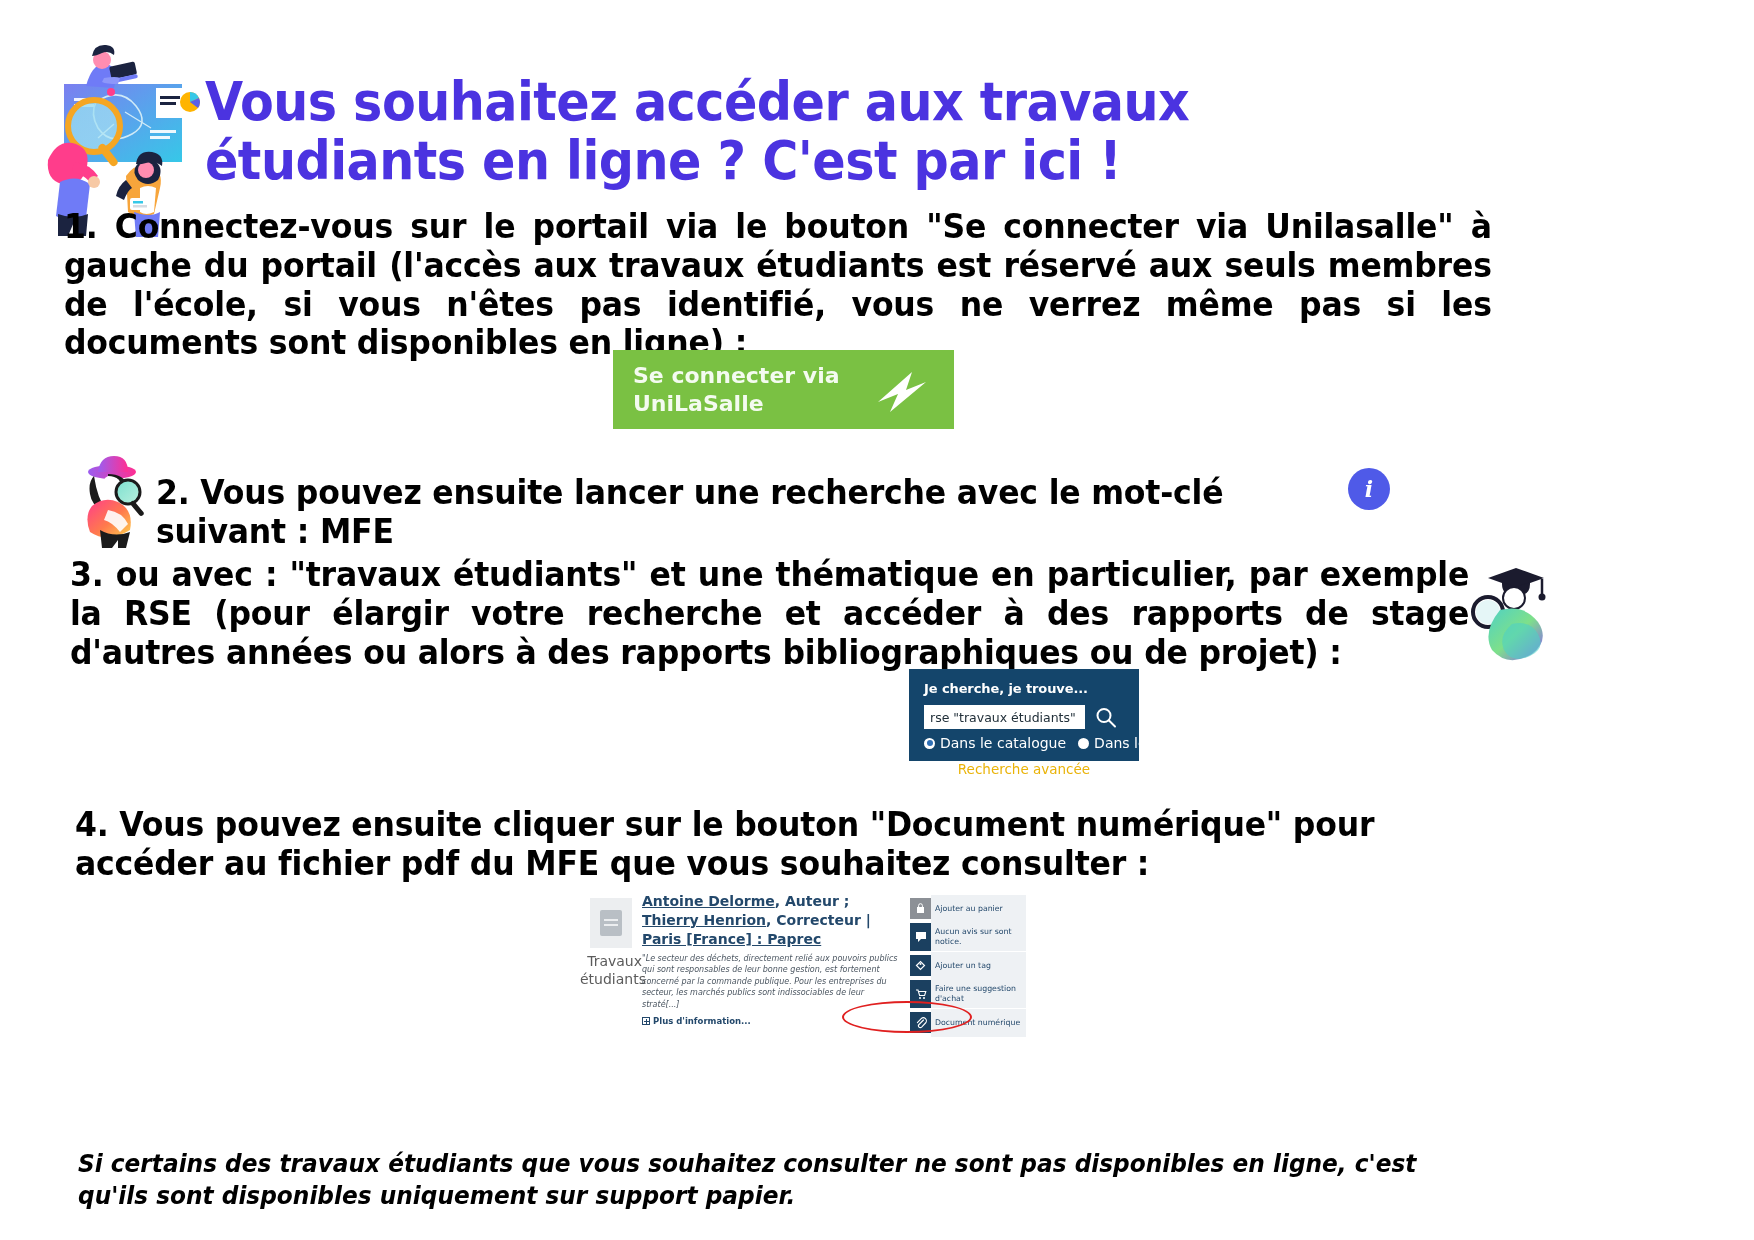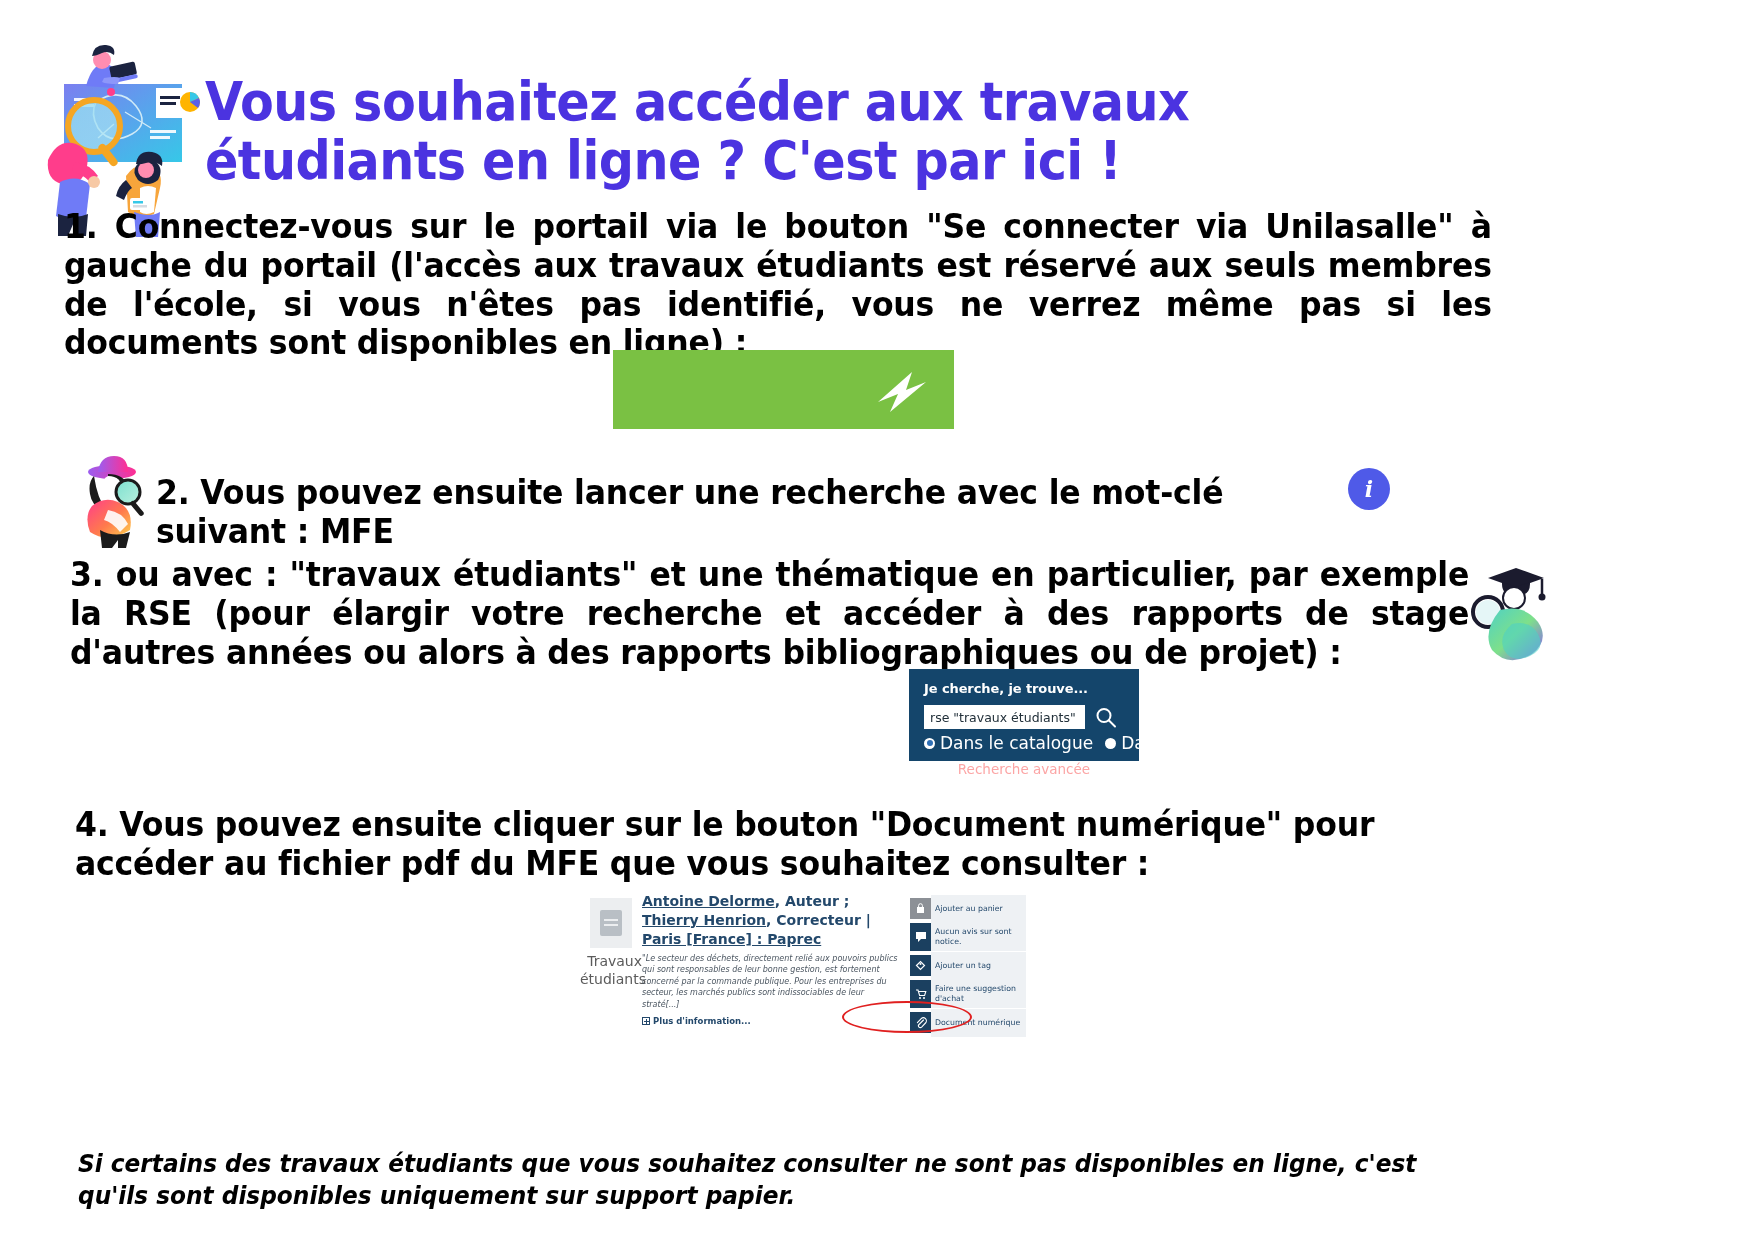--- a/index.html
+++ b/index.html
@@ -162,21 +162,21 @@
     cursor: pointer;
     padding: 0;
   }
   .radio-row {
     position: absolute;
     left: 15px; top: 66px;
     width: 205px; height: 16px;
     display: flex; align-items: center;
     color: #ffffff;
     font-family: "DejaVu Sans", "Liberation Sans", sans-serif;
-    font-size: 17px;
+    font-size: 14px;
     white-space: nowrap;
   }
   .radio-dot {
     display: inline-block;
     width: 11px; height: 11px;
     border-radius: 50%;
     background: #ffffff;
     position: relative;
     margin-right: 5px;
     flex: 0 0 auto;
@@ -189,21 +189,21 @@
     width: 6px; height: 6px;
     border-radius: 50%;
     background: #2f6fb5;
   }
   .radio-label { margin-right: 12px; cursor: pointer; }
   .adv-link {
     position: absolute;
     left: 0; top: 92px;
     width: 230px;
     text-align: center;
-    color: #fca5a5;
+    color: #eab308;
     font-family: "DejaVu Sans", "Liberation Sans", sans-serif;
     font-size: 13.5px;
     cursor: pointer;
   }
 
   
   .record {
     position: absolute;
     left: 580px; top: 892px;
     width: 480px; height: 140px;
@@ -415,20 +415,24 @@
     <rect x="103" y="163" width="14" height="2.5" fill="#d6dbe2"></rect>
     <path d="M104 170 q16 6 26 0 l-2 26 q-12 4 -22 0z" fill="#6f7bf7"></path>
   </svg>
 
   <div class="hero-title">Vous souhaitez accéder aux travaux étudiants en ligne ? C'est par ici !</div>
 </div>
 
 <div class="para" id="para-1">1. Connectez-vous sur le portail via le bouton "Se connecter via Unilasalle" à gauche du portail (l'accès aux travaux étudiants est réservé aux seuls membres de l'école, si vous n'êtes pas identifié, vous ne verrez même pas si les documents sont disponibles en ligne) :</div>
 
 <div class="unilasalle-btn">
+  <div class="label">
+    <span>Se connecter via</span><br>
+    <span>UniLaSalle</span>
+  </div>
   <svg class="swoosh" viewBox="0 0 60 48">
     <path d="M6 34 L40 4 L34 22 L54 14 L18 44 L26 26 Z" fill="#ffffff"></path>
   </svg>
 </div>
 
 <div class="para-2-wrap">
   <svg class="detective-illu" viewBox="0 0 92 100">
     <defs>
       <linearGradient id="detG" x1="0" y1="0" x2="1" y2="1">
         <stop offset="0%" stop-color="#ff3d8b"></stop>

